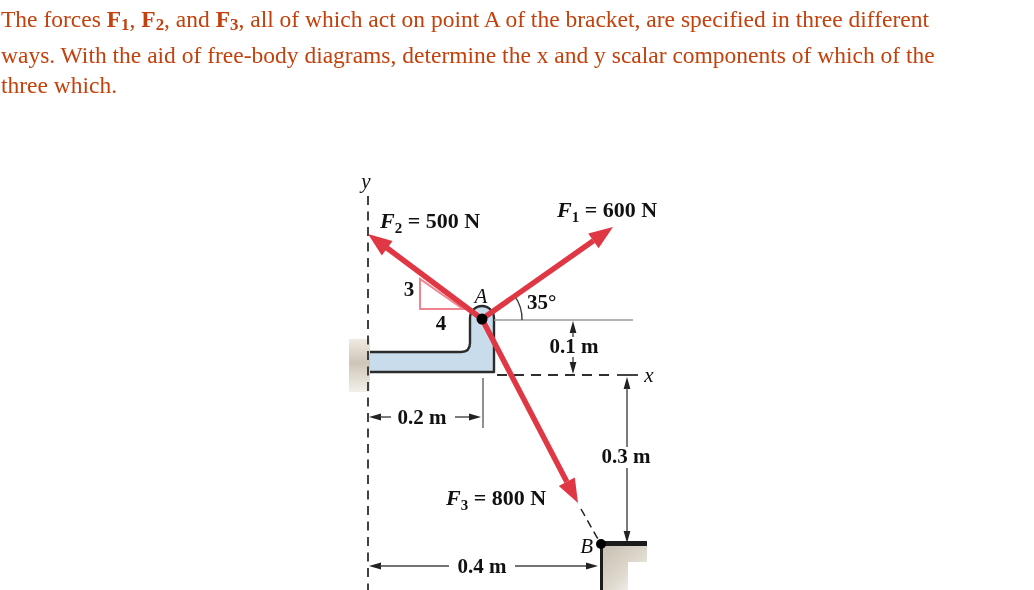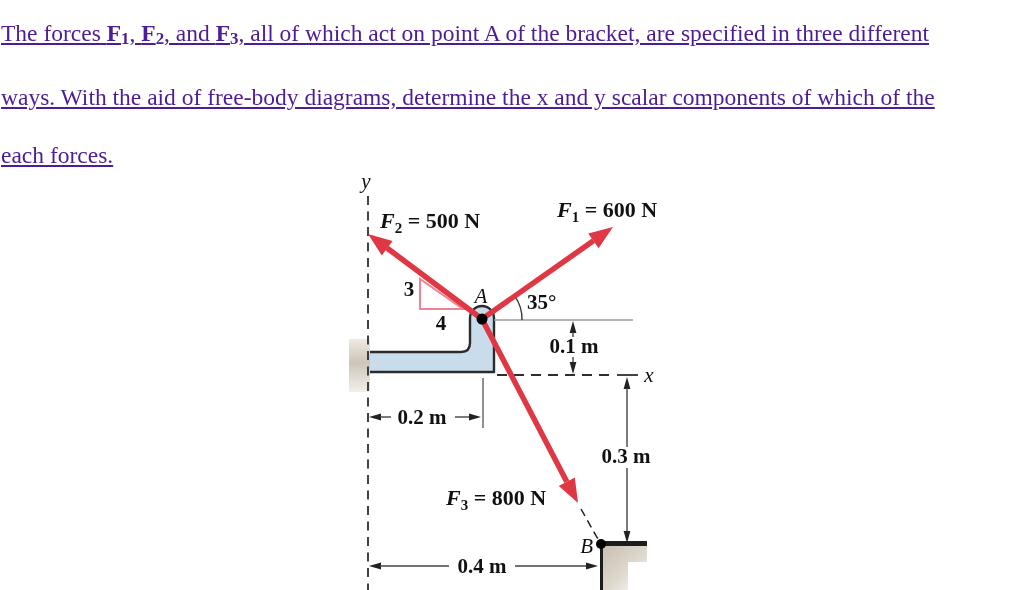--- a/index.html
+++ b/index.html
@@ -2,41 +2,41 @@
 <html><head>
 <meta charset="utf-8">
 <style>
   html,body{margin:0;padding:0;background:#ffffff;}
   #stage{
     position:relative;width:1034px;height:590px;overflow:hidden;
     background:#ffffff;font-family:"Liberation Serif", serif;
   }
   .problem{
     position:absolute;left:1px;top:4px;width:1030px;
-    font-size:23.5px;line-height:58px;color:#4c1d95;text-decoration:underline;
+    font-size:23.5px;line-height:30px;color:#c2410c;
   }
   .problem .pline{white-space:nowrap;}
   .problem b sub{font-size:0.72em;vertical-align:-0.18em;font-weight:bold;}
   svg{position:absolute;left:0;top:0;}
   text{font-family:"Liberation Serif", serif;fill:#111;}
   .it{font-style:italic;}
   .dimtxt{font-size:21px;font-weight:bold;}
   .vartxt{font-size:21px;font-style:italic;}
   .flabel{font-size:22px;font-weight:bold;}
   .fsub{font-size:15px;}
 </style>
 </head>
 <body>
 
 <div id="stage">
 
   <div class="problem">
     <div class="pline"><span>The forces </span><b><span>F</span><sub>1</sub></b><span>, </span><b><span>F</span><sub>2</sub></b><span>, and </span><b><span>F</span><sub>3</sub></b><span>, all of which act on point A of the bracket, are specified in three different</span></div>
     <div class="pline">ways. With the aid of free-body diagrams, determine the x and y scalar components of which of the</div>
-    <div class="pline">each forces.</div>
+    <div class="pline">three which.</div>
   </div>
 
   <svg width="1034" height="590" viewBox="0 0 1034 590">
     <defs>
       <linearGradient id="wallL" x1="0" y1="0" x2="0" y2="1">
         <stop offset="0" stop-color="#efeae2"></stop>
         <stop offset="0.45" stop-color="#cdc5b8"></stop>
         <stop offset="1" stop-color="#f3f0ea"></stop>
       </linearGradient>
       <linearGradient id="wallBR" x1="0" y1="0" x2="1" y2="1">

